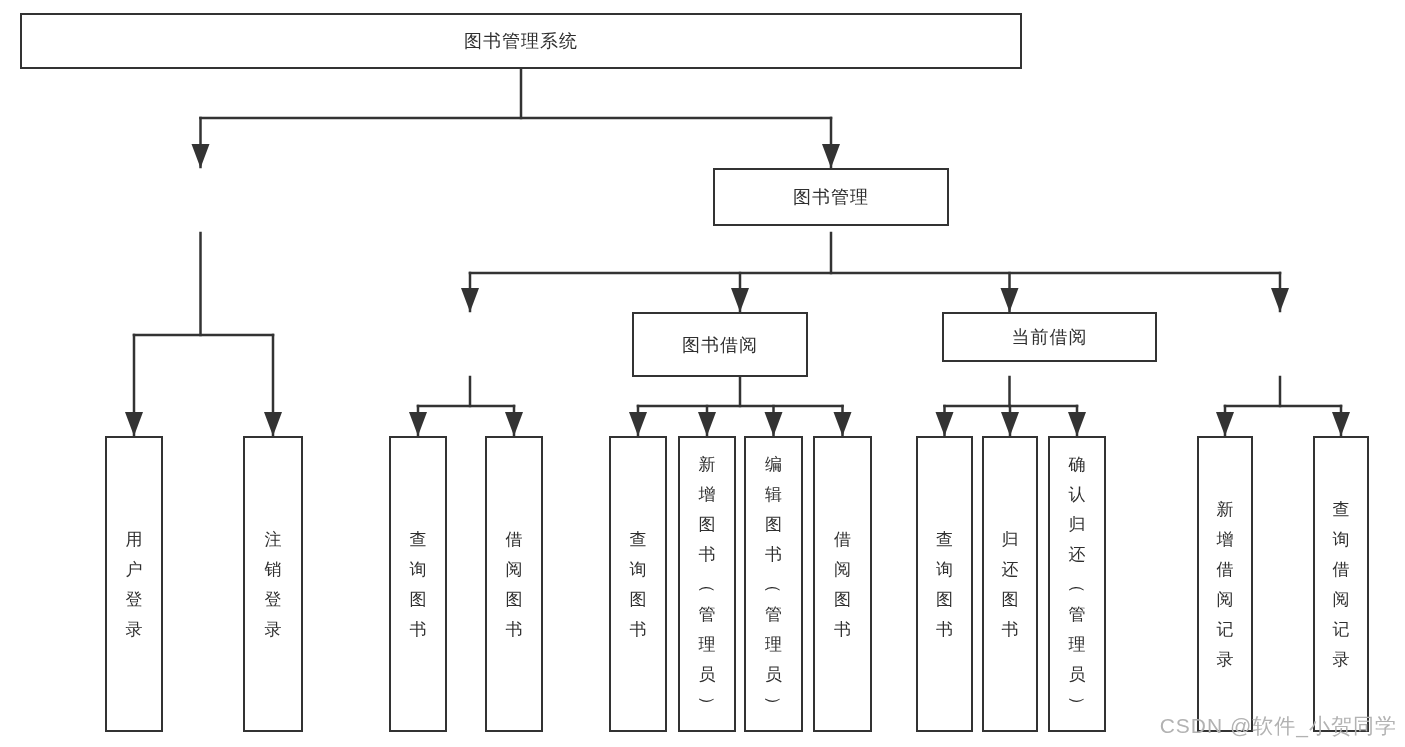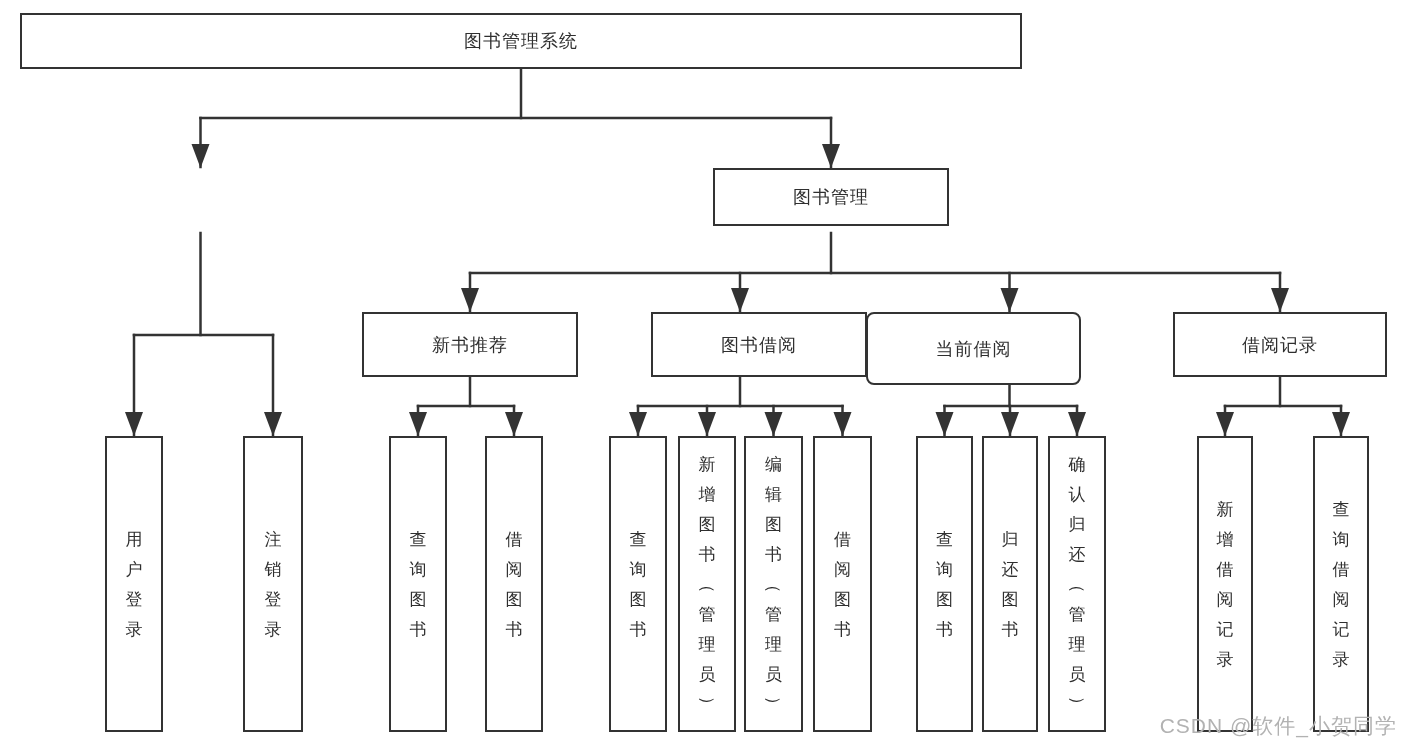--- a/index.html
+++ b/index.html
@@ -100,24 +100,22 @@
         <line x1="1077" y1="406" x2="1077" y2="435" marker-end="url(#ah)"></line>
         <line x1="1280" y1="377" x2="1280" y2="406"></line>
         <line x1="1225" y1="406" x2="1341" y2="406"></line>
         <line x1="1225" y1="406" x2="1225" y2="435" marker-end="url(#ah)"></line>
         <line x1="1341" y1="406" x2="1341" y2="435" marker-end="url(#ah)"></line>
       </g>
   </svg>
   <div class="watermark">CSDN @软件_小贺同学</div>
 <div class="node h" style="left: 20px; top: 13px; width: 1002px; height: 56px;">图书管理系统</div>
     <div class="node h" style="left: 713px; top: 168px; width: 236px; height: 58px;">图书管理</div>
-    <div class="node h" style="left: 362px; top: 312px; width: 216px; height: 65px;">新书推荐</div>
-    <div class="node h" style="left: 632px; top: 312px; width: 216px; height: 65px; margin-left: 19px;">图书借阅</div>
-    <div class="node h" style="left: 866px; top: 312px; width: 215px; height: 73px; border-radius: 8px;">当前借阅</div>
-    <div class="node h" style="left: 1173px; top: 312px; width: 214px; height: 65px;">借阅记录</div>
+    <div class="node h" style="left: 632px; top: 312px; width: 176px; height: 65px;">图书借阅</div>
+    <div class="node h" style="left: 942px; top: 312px; width: 215px; height: 50px;">当前借阅</div>
     <div class="node v" style="left: 105px; top: 436px; width: 58px; height: 296px;">
       <span class="ch">用</span>
       <span class="ch">户</span>
       <span class="ch">登</span>
       <span class="ch">录</span>
     </div>
     <div class="node v" style="left: 243px; top: 436px; width: 60px; height: 296px;">
       <span class="ch">注</span>
       <span class="ch">销</span>
       <span class="ch">登</span>

